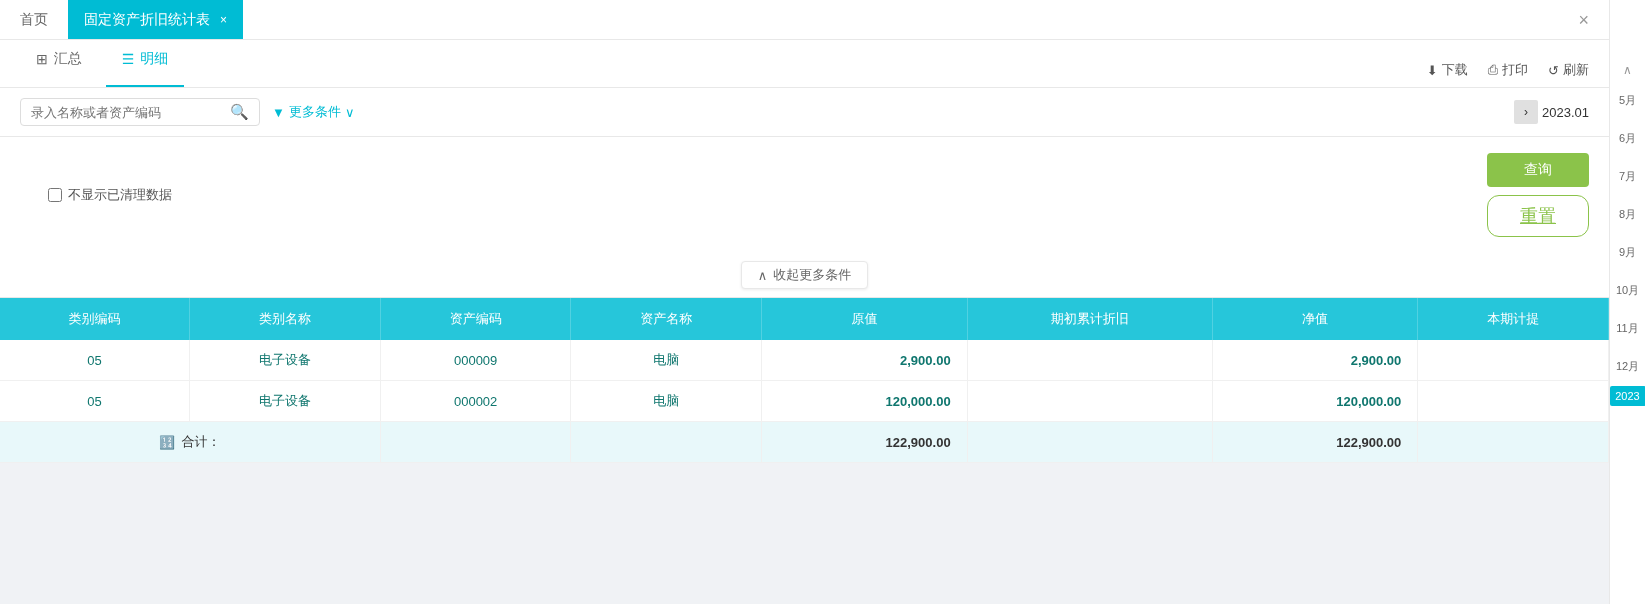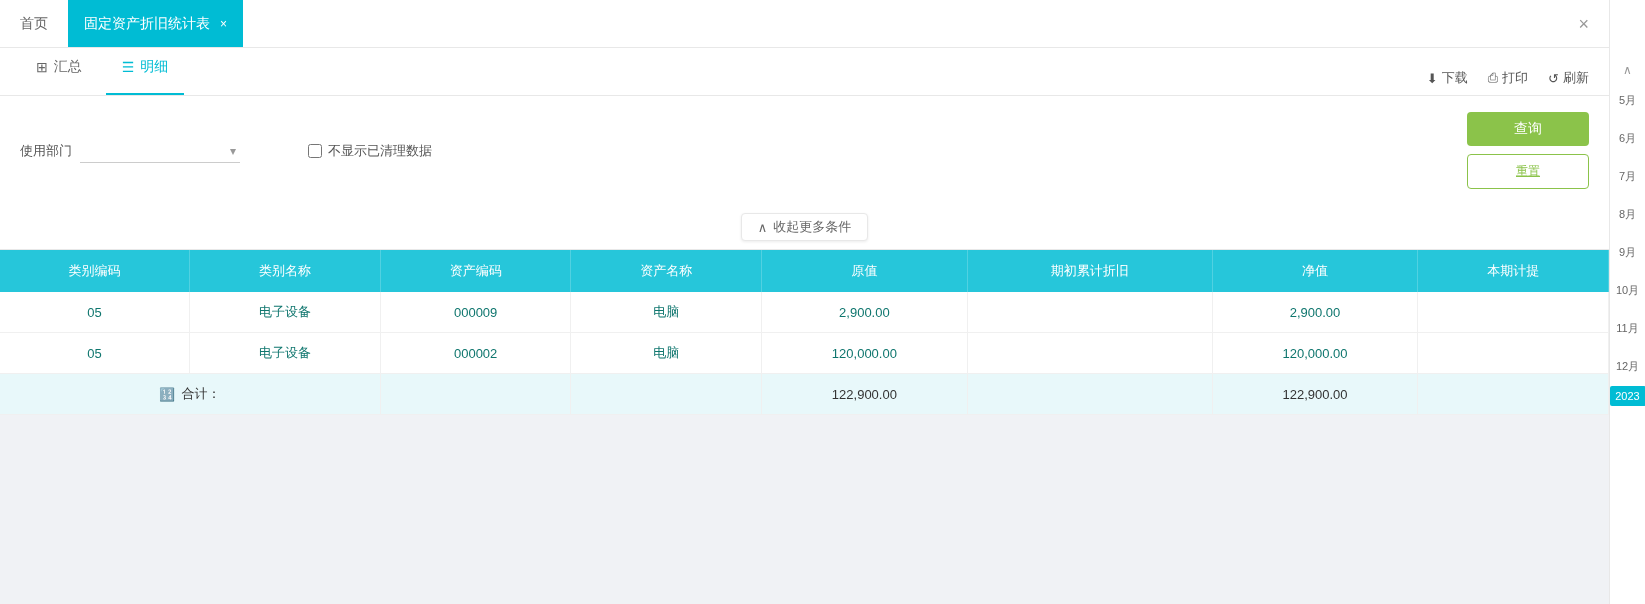--- a/index.html
+++ b/index.html
@@ -13,21 +13,21 @@
       background: #f0f2f5;
       min-width: 0;
     }
 
     
     .top-nav {
       display: flex;
       align-items: center;
       background: #fff;
       border-bottom: 1px solid #e8e8e8;
-      height: 48px;
+      height: 40px;
       padding: 0 0 0 0;
       position: relative;
     }
     .nav-home {
       padding: 0 20px;
       color: #666;
       font-size: 14px;
       cursor: pointer;
       height: 100%;
       display: flex;
@@ -229,34 +229,34 @@
     .action-buttons {
       margin-left: auto;
       display: flex;
       flex-direction: column;
       gap: 8px;
     }
     .btn-query {
       background: #8bc34a;
       color: #fff;
       border: none;
-      padding: 8px 47px;
+      padding: 8px 32px;
       border-radius: 4px;
       cursor: pointer;
       font-size: 14px;
       min-width: 80px;
     }
     .btn-reset {
       background: #fff;
       color: #8bc34a;
       border: 1px solid #8bc34a;
       padding: 8px 32px;
-      border-radius: 4px;
-      cursor: pointer;
-      font-size: 12px;
+      border-radius: 12px;
+      cursor: pointer;
+      font-size: 18px;
       min-width: 80px;
       text-decoration: underline;
     }
     .collapse-bar {
       display: flex;
       justify-content: center;
       padding: 8px 0;
       cursor: pointer;
     }
     .collapse-btn {
@@ -299,21 +299,22 @@
       border-bottom: 1px solid #f0f0f0;
     }
     tbody td {
       padding: 11px 16px;
       font-size: 13px;
       text-align: center;
       color: #0f766e;
       border-right: 1px solid #f0f0f0;
     }
     tbody td.text-right {
-      text-align: center;
+      text-align: right;
+      font-weight: bold;
     }
     .total-row {
       background: #e8f8fa !important;
     }
     .total-row td {
       color: #333;
     }
     .total-label {
       display: flex;
       align-items: center;
@@ -400,31 +401,38 @@
         <span>⎙</span>
         <span>打印</span>
       </div>
       <div class="toolbar-btn">
         <span>↺</span>
         <span>刷新</span>
       </div>
     </div>
   </div>
 
+  <div class="search-bar">
+    <div class="search-input-wrap">
+      <input type="text" placeholder="录入名称或者资产编码" style="">
+      <span class="search-icon-btn">🔍</span>
+    </div>
+    <div class="more-conditions">
+      <span style="color:#00bcd4;">▼</span>
+      <span>更多条件</span>
+      <span>∨</span>
+    </div>
+    <div class="date-display">
+      <div class="date-arrow">›</div>
+      <span class="date-text">2023.01</span>
+    </div>
+  </div>
 
   <div class="filter-area">
     <div class="filter-row">
-      <div class="filter-field">
-        <span class="filter-label">使用部门</span>
-        <div class="filter-select-wrap">
-          <select class="filter-select">
-            <option value=""></option>
-          </select>
-        </div>
-      </div>
       <div class="checkbox-field">
         <input type="checkbox" style="">
         <span class="filter-label">不显示已清理数据</span>
       </div>
       <div class="action-buttons">
         <button class="btn-query">查询</button>
         <button class="btn-reset">重置</button>
       </div>
     </div>
     <div class="collapse-bar">

